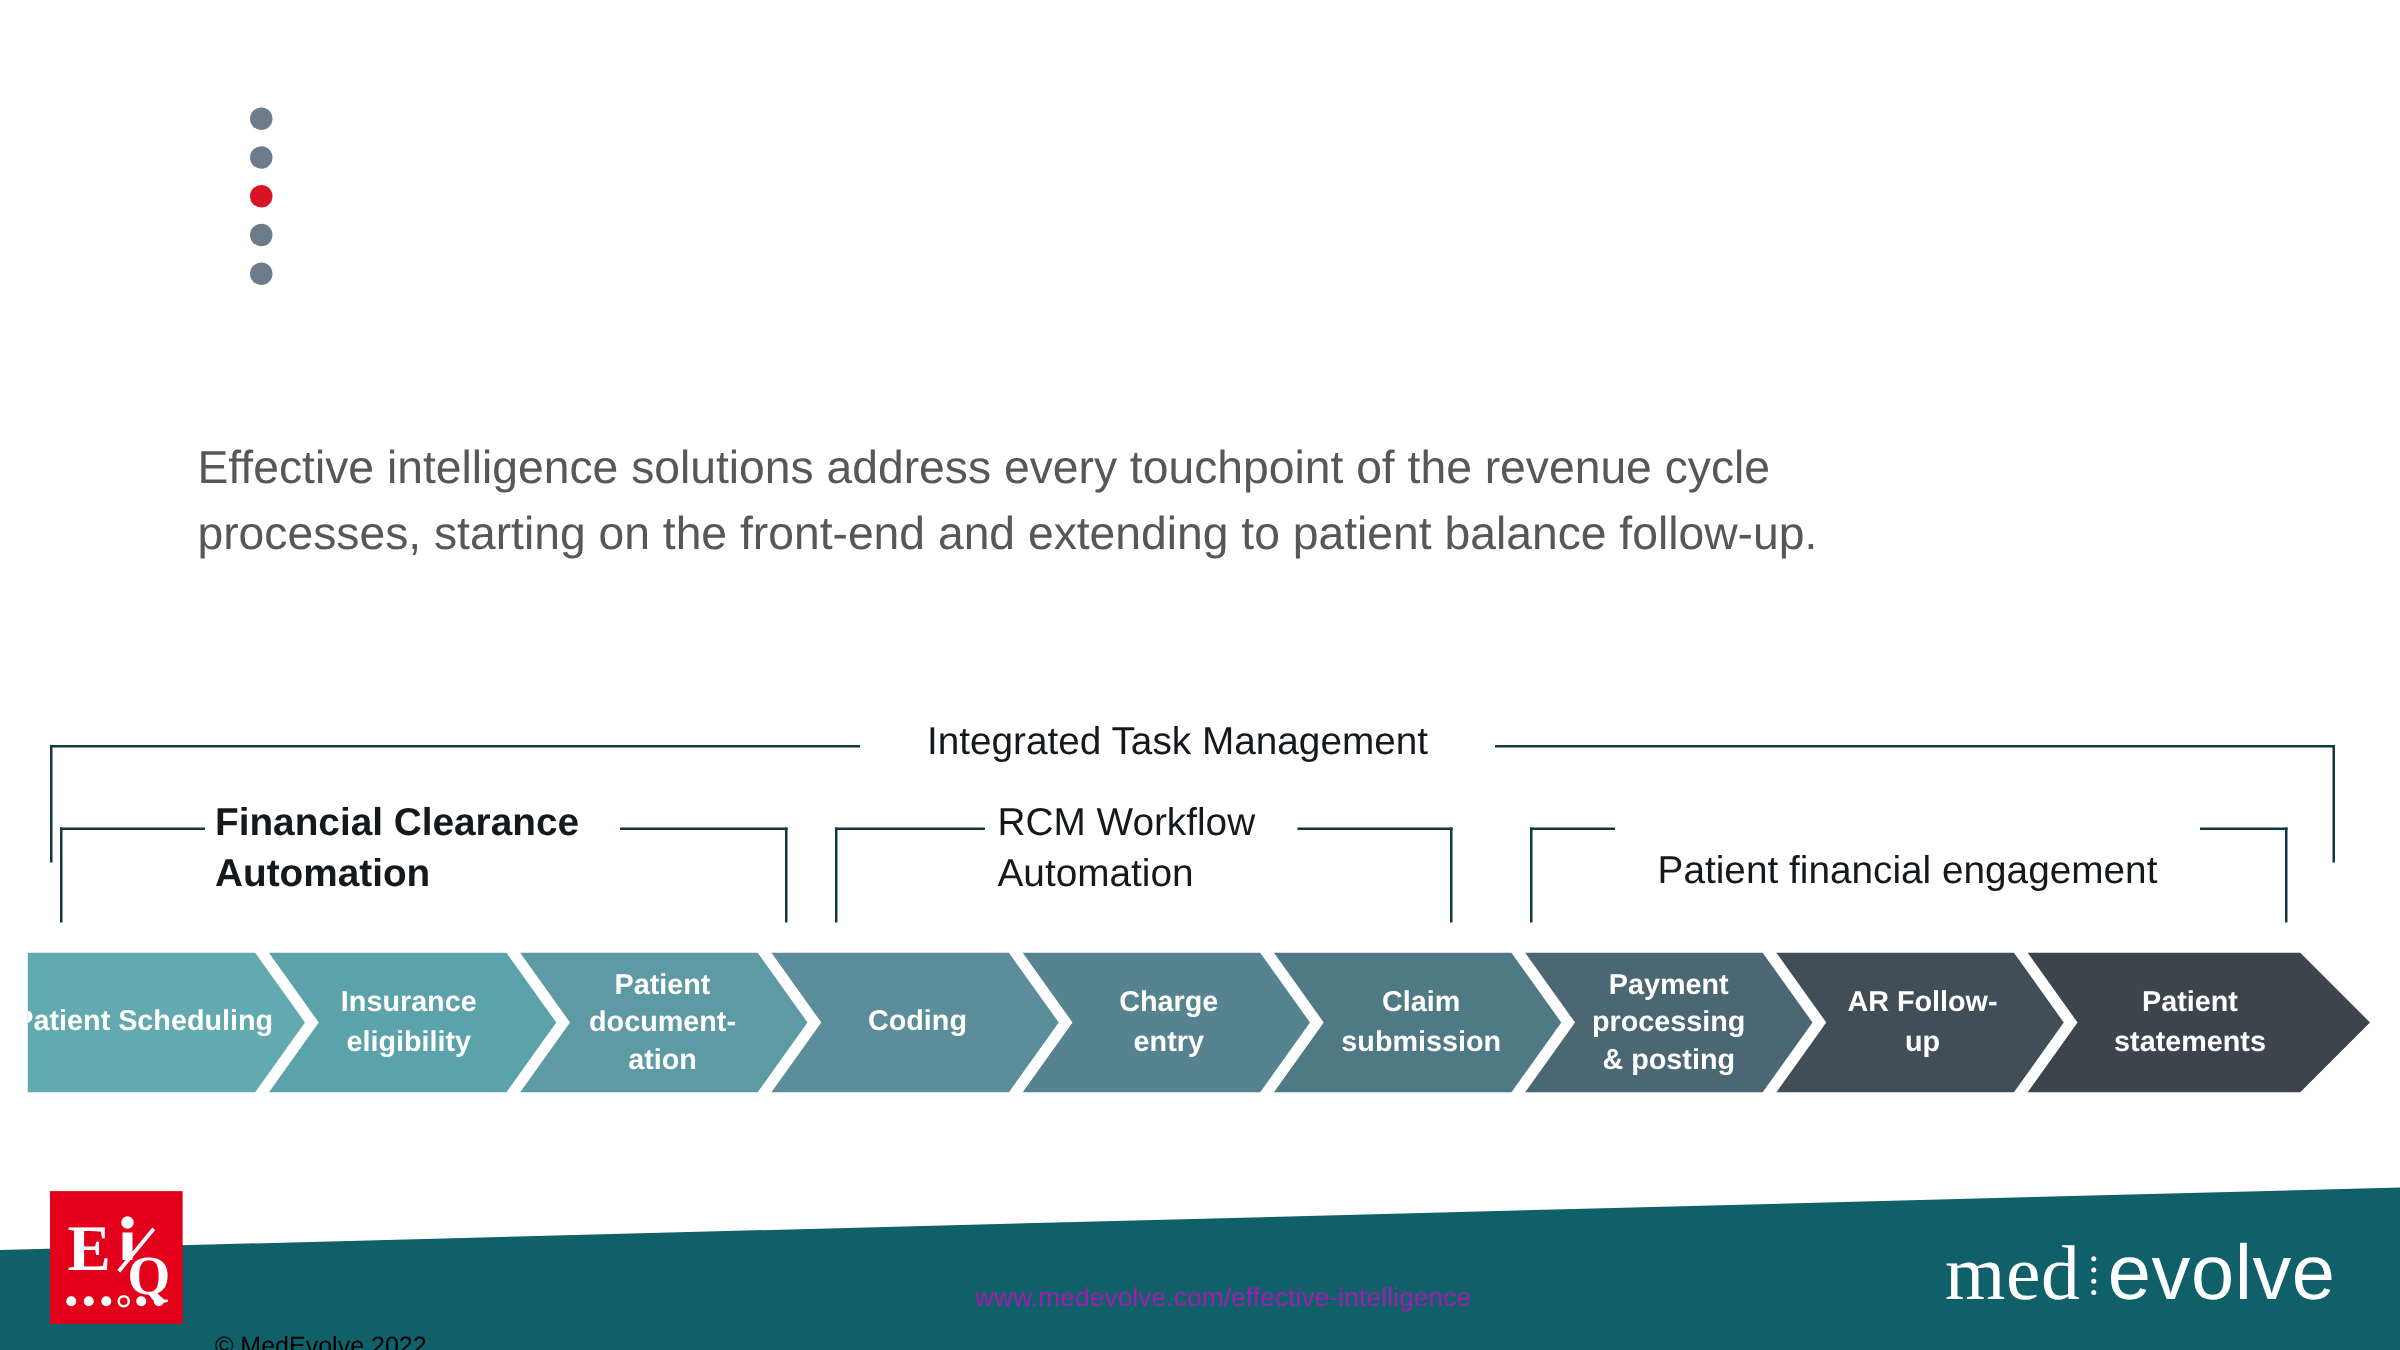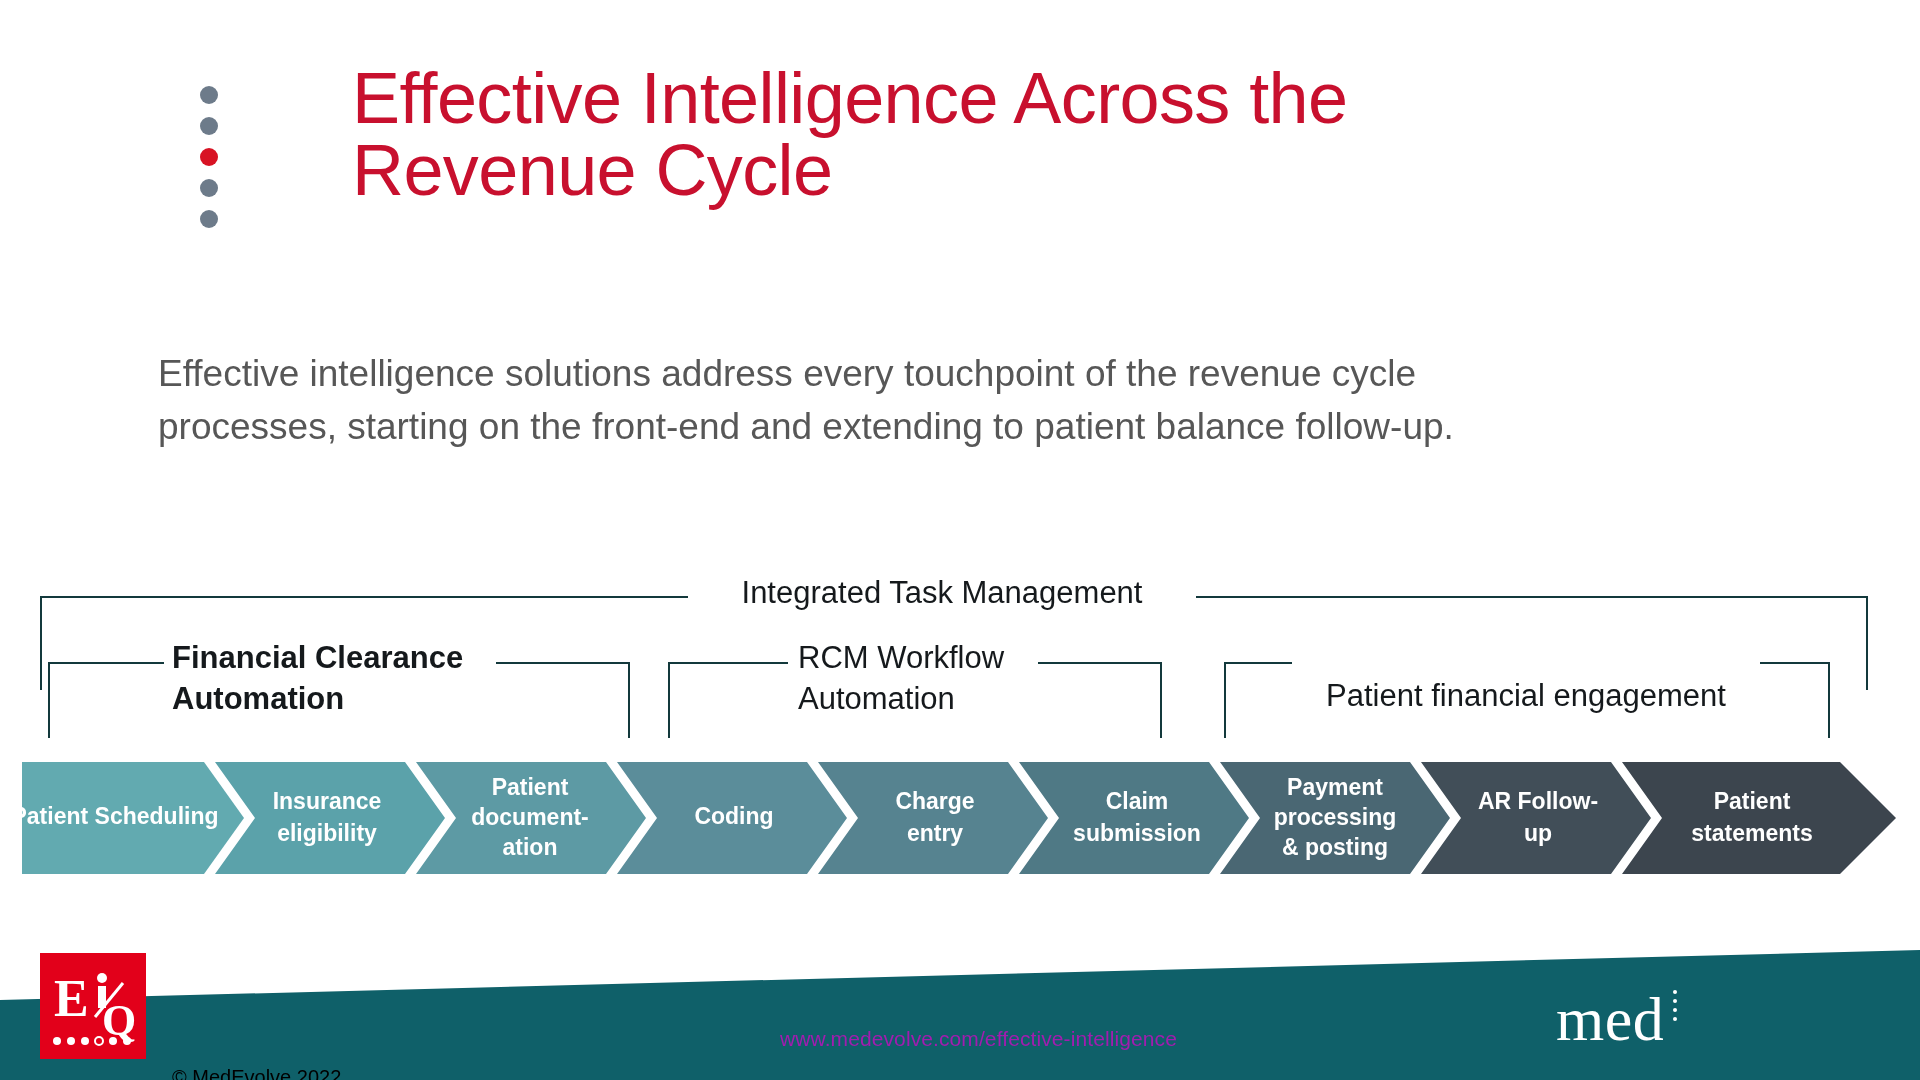--- a/index.html
+++ b/index.html
@@ -119,21 +119,21 @@
     position: absolute;
     left: 780px; top: 1027px;
     color: #a21caf;
     font-size: 21px;
     font-weight: 400;
     letter-spacing: 0.1px;
   }
   .medevolve-logo {
     position: absolute;
     left: 1556px; top: 988px;
-    display: flex; align-items: center;
+    display: flex; align-items: flex-end;
     color: #ffffff;
   }
   .me-med {
     font-family: "Liberation Serif", serif;
     font-size: 62px;
     font-weight: 400;
     line-height: 1;
     letter-spacing: 0.5px;
   }
   .me-dots {
@@ -162,24 +162,20 @@
 <div class="slide">
 
   <div class="dots-deco">
     <span class="dot"></span>
     <span class="dot"></span>
     <span class="dot accent"></span>
     <span class="dot"></span>
     <span class="dot"></span>
   </div>
 
-  <h1 class="title">
-    <span class="line">Effective Intelligence Across the</span>
-    <span class="line">Revenue Cycle</span>
-  </h1>
 
   <p class="subtitle">
     <span class="line">Effective intelligence solutions address every touchpoint of the revenue cycle</span>
     <span class="line">processes, starting on the front-end and extending to patient balance follow-up.</span>
   </p>
 
   <div class="brackets">
 
     <div class="brk-line brk-h" style="left:40px;  top:21px; width:648px;"></div>
     <div class="brk-line brk-h" style="left:1196px;top:21px; width:672px;"></div>
@@ -304,15 +300,16 @@
   <div class="footer-url">www.medevolve.com/effective-intelligence</div>
 
   <div class="medevolve-logo">
     <span class="me-med">med</span>
     <span class="me-dots">
       <i></i>
         <i></i>
         <i></i>
         <i></i>
     </span>
+    <span class="me-evolve">evolve</span>
   </div>
 
 </div>
 
 </body></html>

